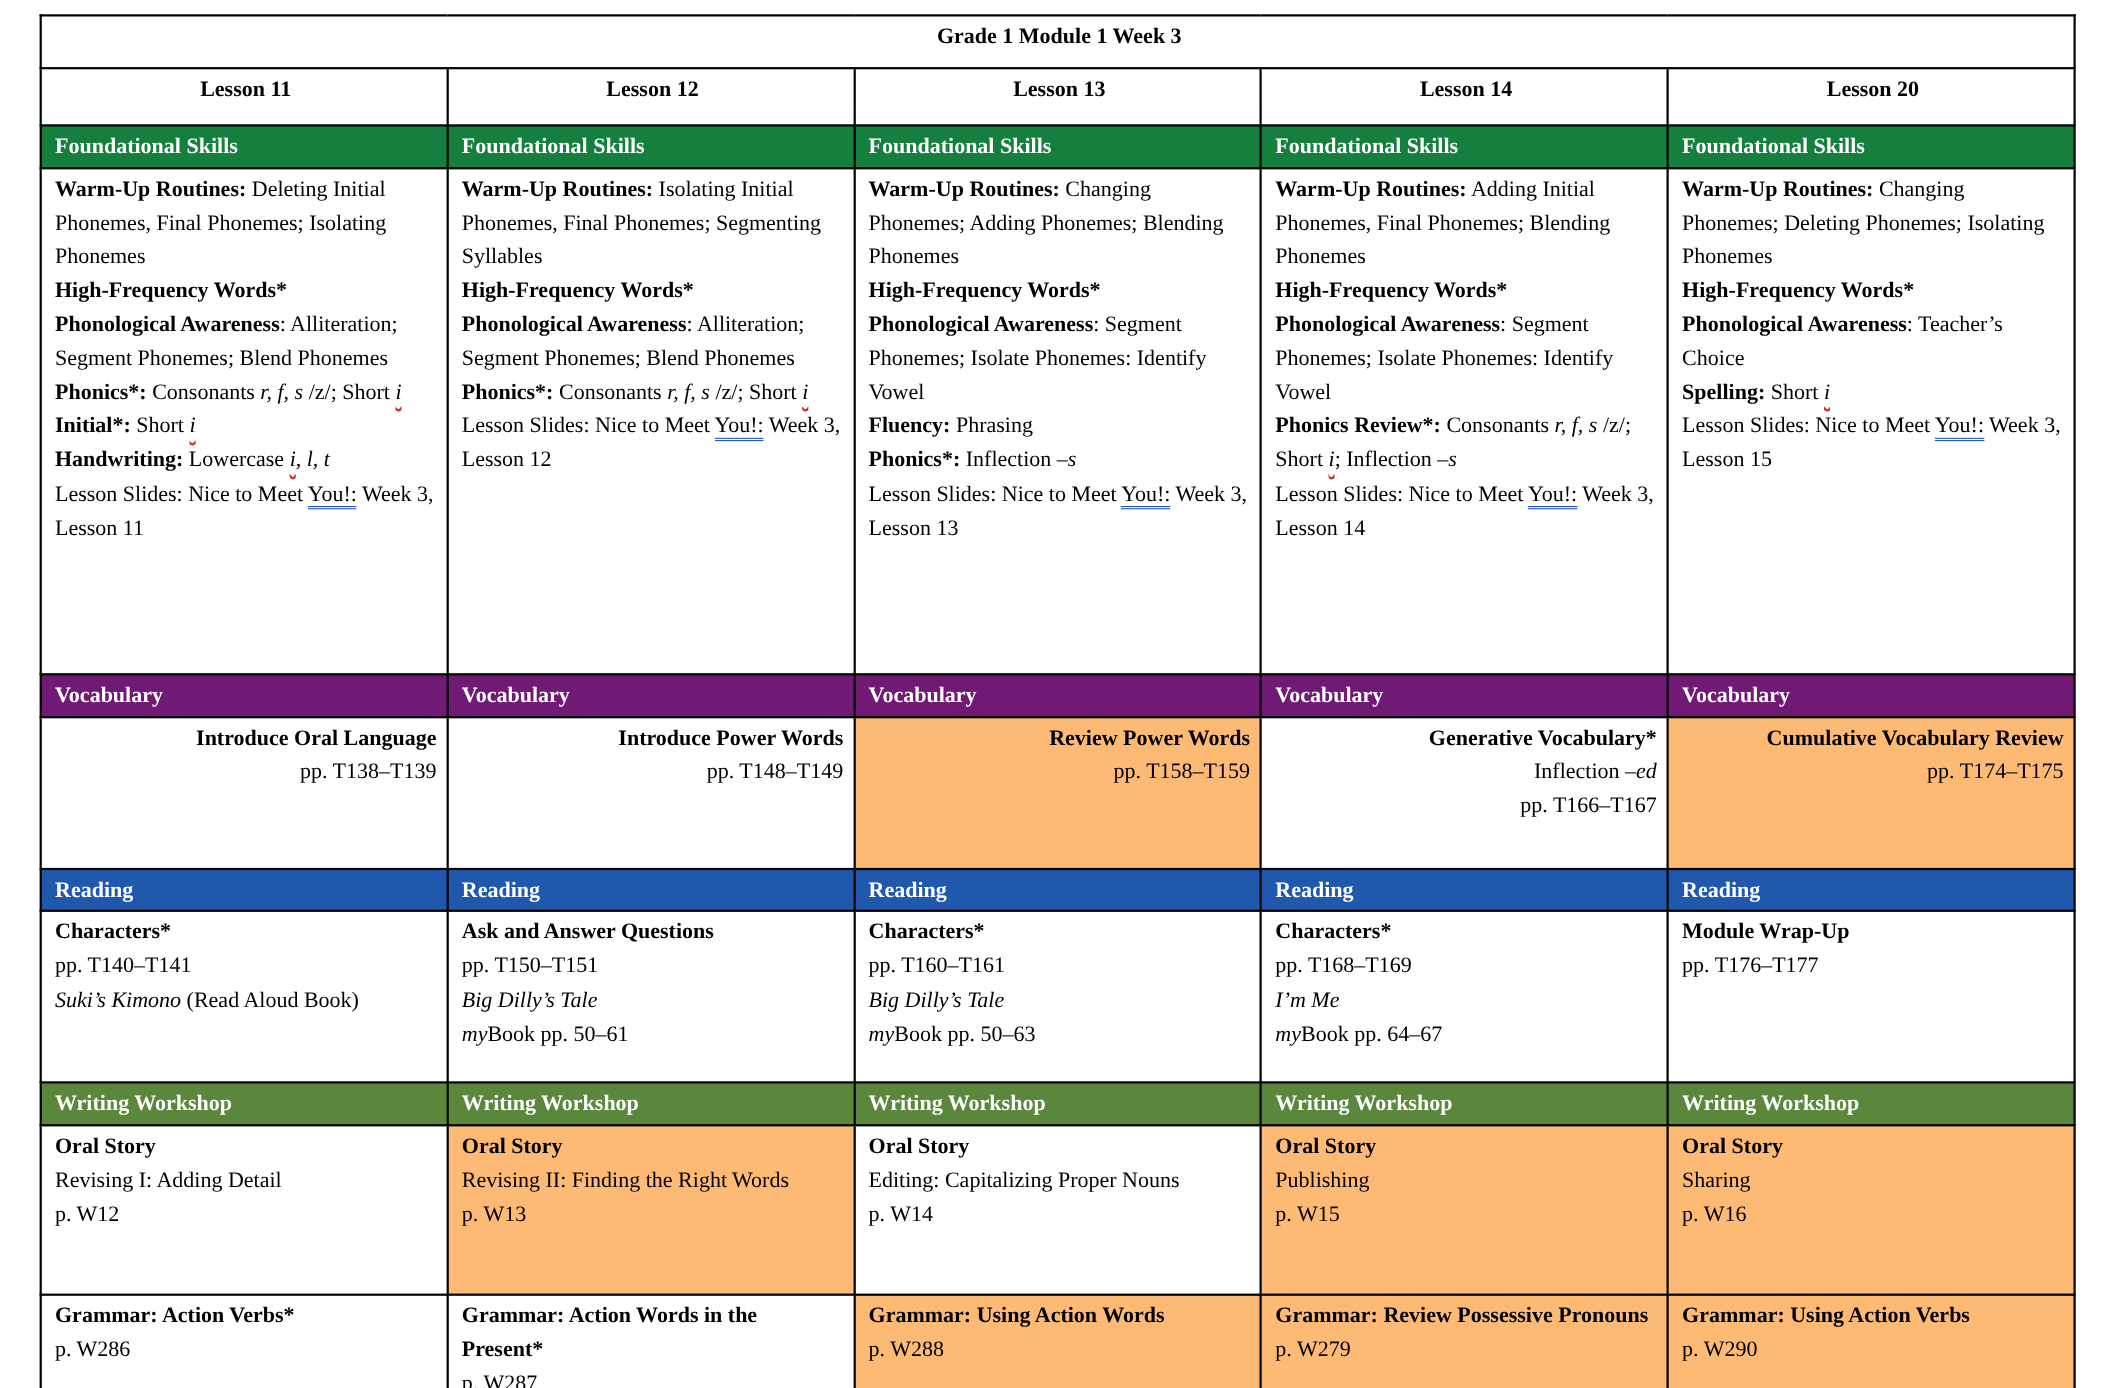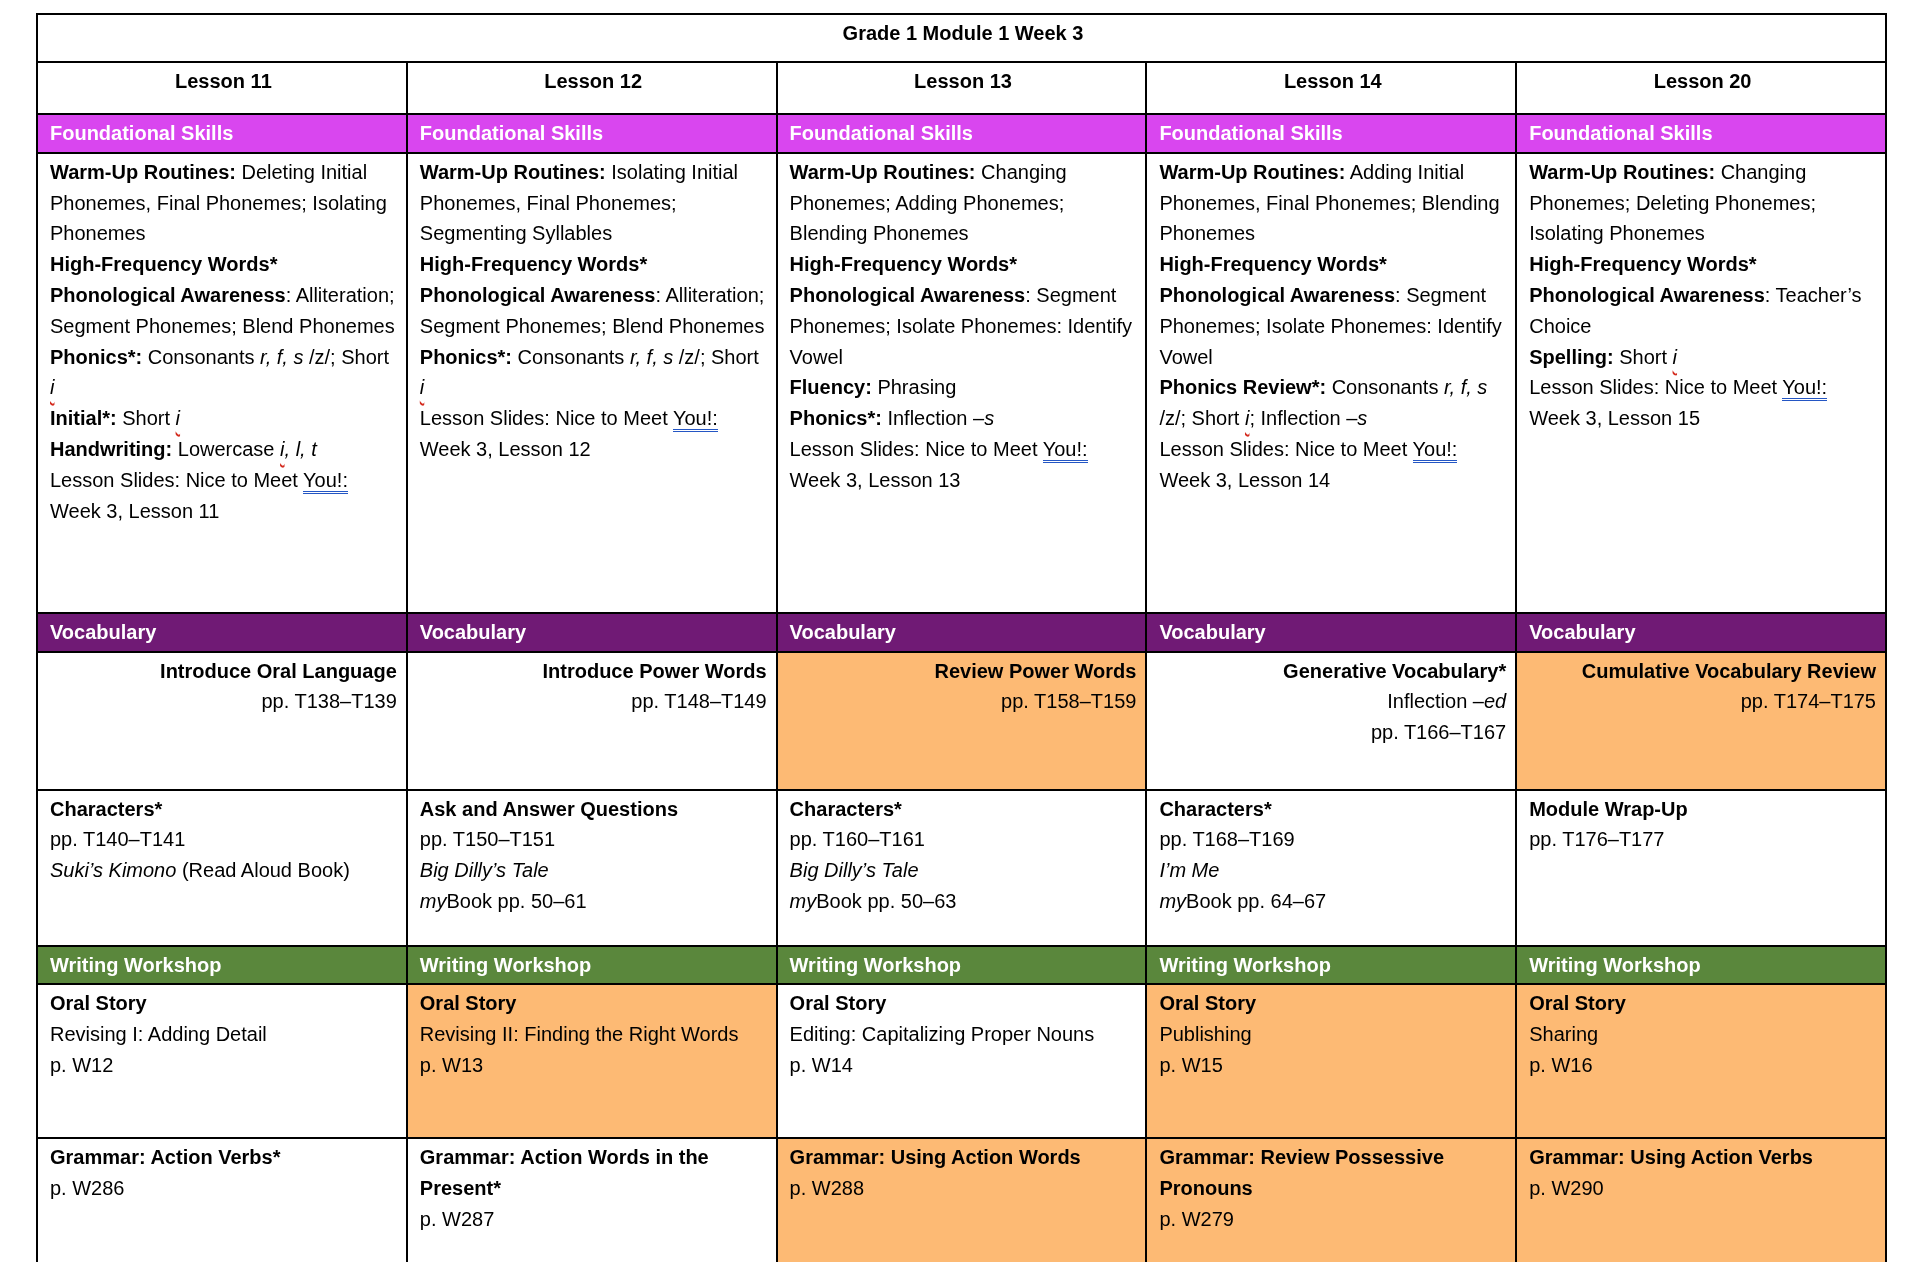--- a/index.html
+++ b/index.html
@@ -14,20 +14,21 @@
     border-collapse:collapse;
     width:1851px;
     table-layout:fixed;
   }
   table.plan td{
     border:2px solid #000;
     vertical-align:top;
     padding:3px 9px 3px 12px;
     font-size:20px;
     line-height:1.54;
+    font-family:Liberation Serif, serif;
   }
   td.title-cell{
     text-align:center;
     font-weight:bold;
     font-size:24px;
     height:40px;
     vertical-align:middle;
     padding:2px;
   }
   td.lesson-h{
@@ -41,21 +42,21 @@
   }
   td.sec{
     color:#fff;
     font-weight:bold;
     font-size:20px;
     height:26px;
     line-height:1.2;
     vertical-align:middle;
     padding:2px 9px 4px 12px;
   }
-  .sec-foundational{background:#d946ef;}
+  .sec-foundational{background:#15803d;}
   .sec-vocabulary{background:#701a75;}
   .sec-reading{background:#2058ae;}
   .sec-writing{background:#5a873c;margin-top:24px;}
   td.shaded{background:#fdba74;}
   tr.r-found>td{height:452px;}
   tr.r-vocab>td{height:130px;text-align:right;}
   tr.r-read>td{height:148px;}
   tr.r-oral>td{height:146px;}
   tr.r-gram>td{height:122px;}
   .para{min-height:0;}
@@ -162,20 +163,27 @@
           <td>
             <div class="para"><span class="b">Generative Vocabulary*</span></div>
             <div class="para"><span>Inflection –</span><span class="i">ed</span></div>
             <div class="para"><span>pp. T166–T167</span></div>
           </td>
           <td class="shaded">
             <div class="para"><span class="b">Cumulative Vocabulary Review</span></div>
             <div class="para"><span>pp. T174–T175</span></div>
           </td>
         </tr>
+        <tr>
+          <td class="sec sec-reading">Reading</td>
+          <td class="sec sec-reading">Reading</td>
+          <td class="sec sec-reading">Reading</td>
+          <td class="sec sec-reading">Reading</td>
+          <td class="sec sec-reading">Reading</td>
+        </tr>
         <tr class="r-read">
           <td>
             <div class="para"><span class="b">Characters*</span></div>
             <div class="para"><span>pp. T140–T141</span></div>
             <div class="para"><span class="i">Suki’s Kimono</span><span> (Read Aloud Book)</span></div>
           </td>
           <td>
             <div class="para"><span class="b">Ask and Answer Questions</span></div>
             <div class="para"><span>pp. T150–T151</span></div>
             <div class="para"><span class="i">Big Dilly’s Tale</span></div>

